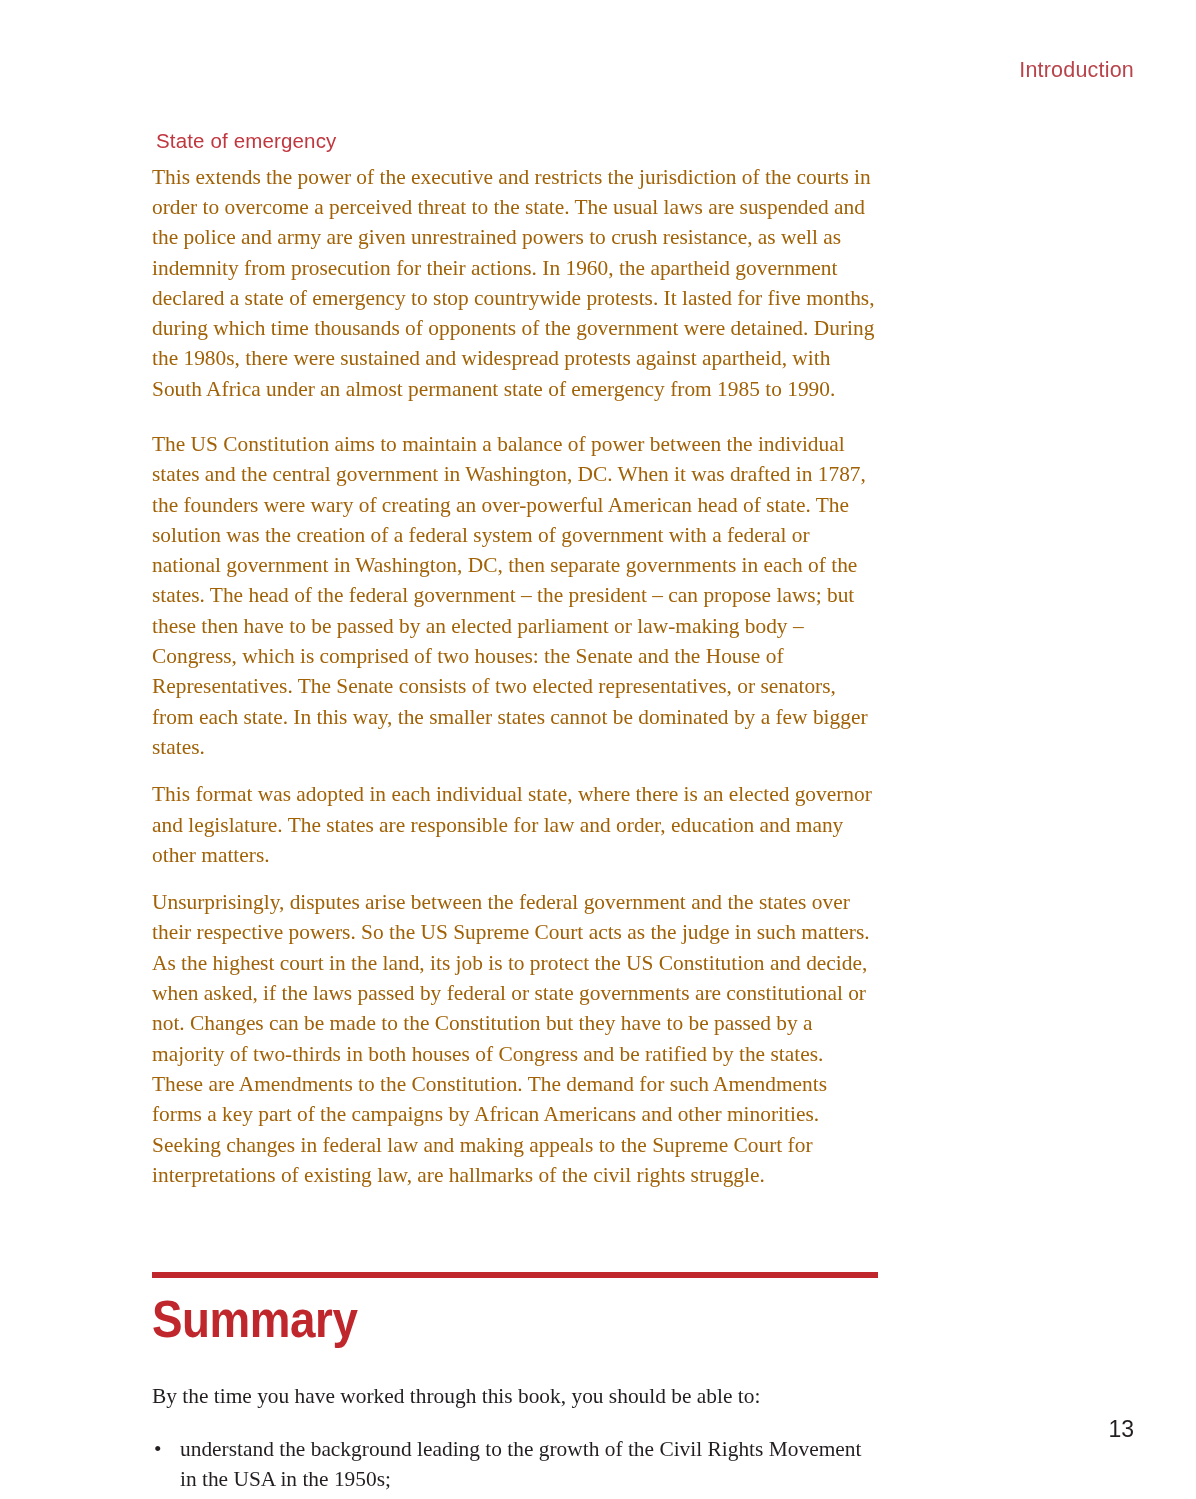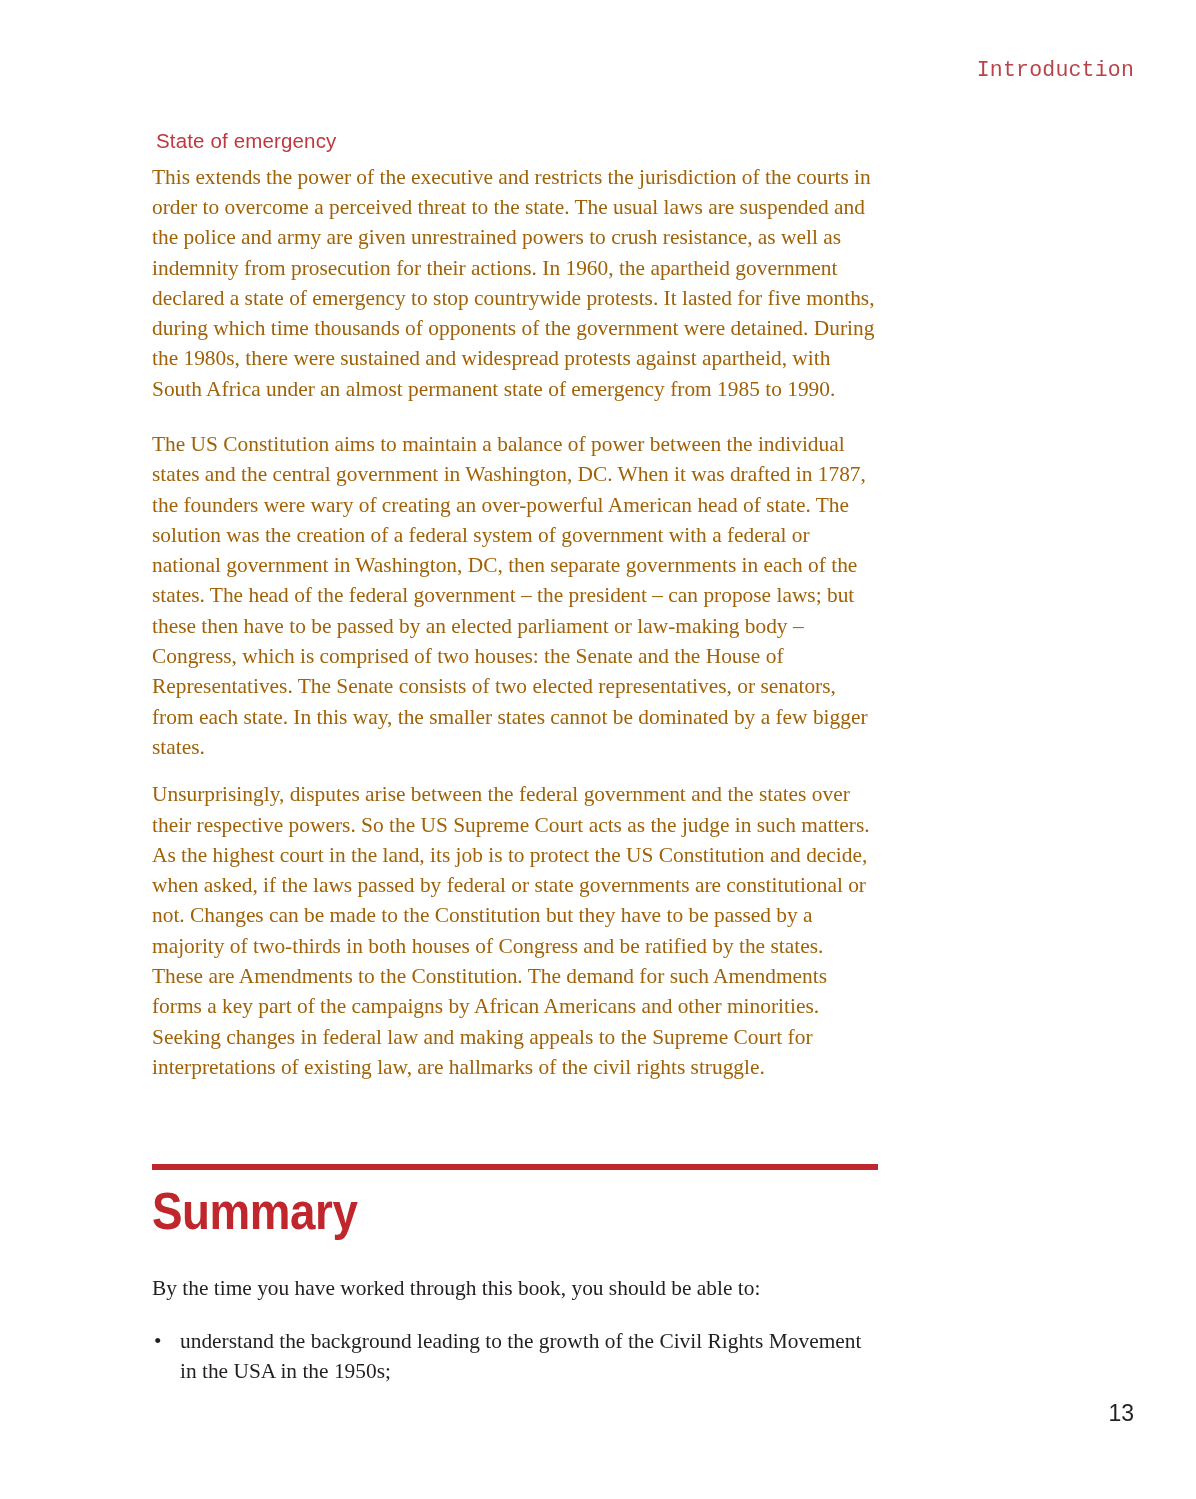--- a/index.html
+++ b/index.html
@@ -14,21 +14,21 @@
     background: #ffffff;
     overflow: hidden;
     font-family: "Liberation Serif", "DejaVu Serif", serif;
   }
 
   
   .running-head {
     position: absolute;
     top: 58px;
     right: 62px;
-    font-family: Liberation Mono, monospace;
+    font-family: Liberation Sans, sans-serif;
     font-size: 21.5px;
     letter-spacing: 0.2px;
     color: #b8434a;
     white-space: nowrap;
   }
 
   
   .column {
     position: absolute;
     left: 152px;
@@ -108,21 +108,21 @@
     top: 0;
     font-size: 21.4px;
     line-height: 30.3px;
     color: #231f20;
   }
 
   
   .folio {
     position: absolute;
     right: 62px;
-    bottom: 72px;
+    bottom: 56px;
     font-family: "Liberation Sans", "DejaVu Sans", sans-serif;
     font-size: 23px;
     font-weight: 400;
     color: #231f20;
   }
 </style>
 </head>
 <body>
 
 <div class="page">
@@ -131,20 +131,21 @@
 
   <div class="column">
 
     <div class="section">
       <h2 class="subhead">State of emergency</h2>
       <p class="body">This extends the power of the executive and restricts the jurisdiction of the courts in order to overcome a perceived threat to the state. The usual laws are suspended and the police and army are given unrestrained powers to crush resistance, as well as indemnity from prosecution for their actions. In 1960, the apartheid government declared a state of emergency to stop countrywide protests. It lasted for five months, during which time thousands of opponents of the government were detained. During the 1980s, there were sustained and widespread protests against apartheid, with South Africa under an almost permanent state of emergency from 1985 to 1990.</p>
     </div>
 
     <div class="section">
       <p class="body">The US Constitution aims to maintain a balance of power between the individual states and the central government in Washington, DC. When it was drafted in 1787, the founders were wary of creating an over-powerful American head of state. The solution was the creation of a federal system of government with a federal or national government in Washington, DC, then separate governments in each of the states. The head of the federal government – the president – can propose laws; but these then have to be passed by an elected parliament or law-making body – Congress, which is comprised of two houses: the Senate and the House of Representatives. The Senate consists of two elected representatives, or senators, from each state. In this way, the smaller states cannot be dominated by a few bigger states.</p>
+      <p class="body">This format was adopted in each individual state, where there is an elected governor and legislature. The states are responsible for law and order, education and many other matters.</p>
       <p class="body">Unsurprisingly, disputes arise between the federal government and the states over their respective powers. So the US Supreme Court acts as the judge in such matters. As the highest court in the land, its job is to protect the US Constitution and decide, when asked, if the laws passed by federal or state governments are constitutional or not. Changes can be made to the Constitution but they have to be passed by a majority of two-thirds in both houses of Congress and be ratified by the states. These are Amendments to the Constitution. The demand for such Amendments forms a key part of the campaigns by African Americans and other minorities. Seeking changes in federal law and making appeals to the Supreme Court for interpretations of existing law, are hallmarks of the civil rights struggle.</p>
     </div>
 
     <div class="summary-block">
       <div class="summary-rule"></div>
       <h1 class="summary-title">Summary</h1>
       <p class="summary-lead">By the time you have worked through this book, you should be able to:</p>
       <ul class="objectives">
         <li>
           <span class="bullet-glyph">•</span>

